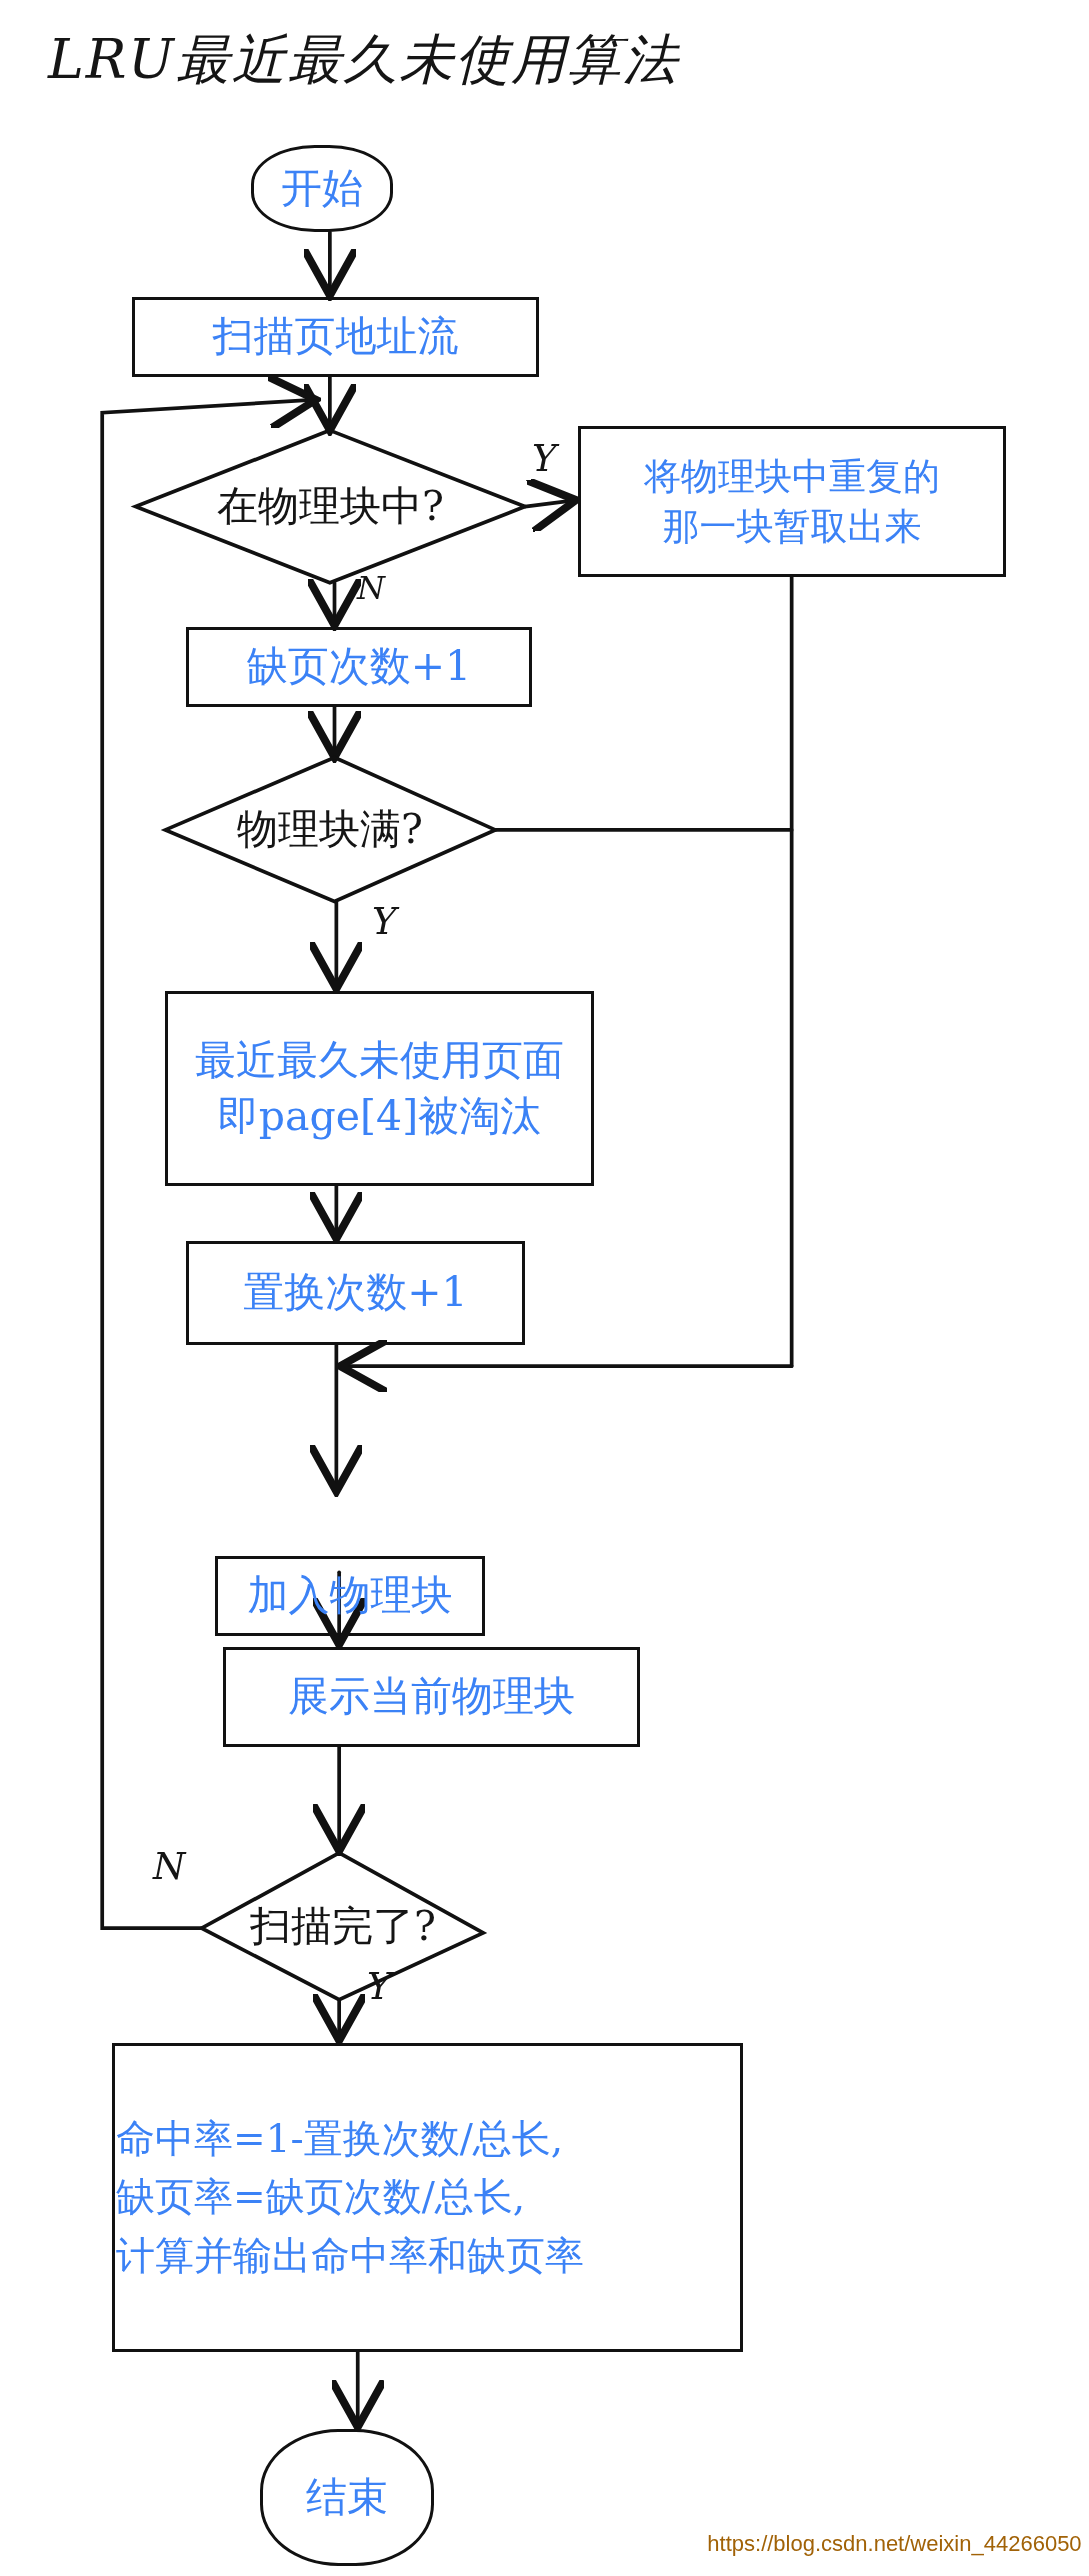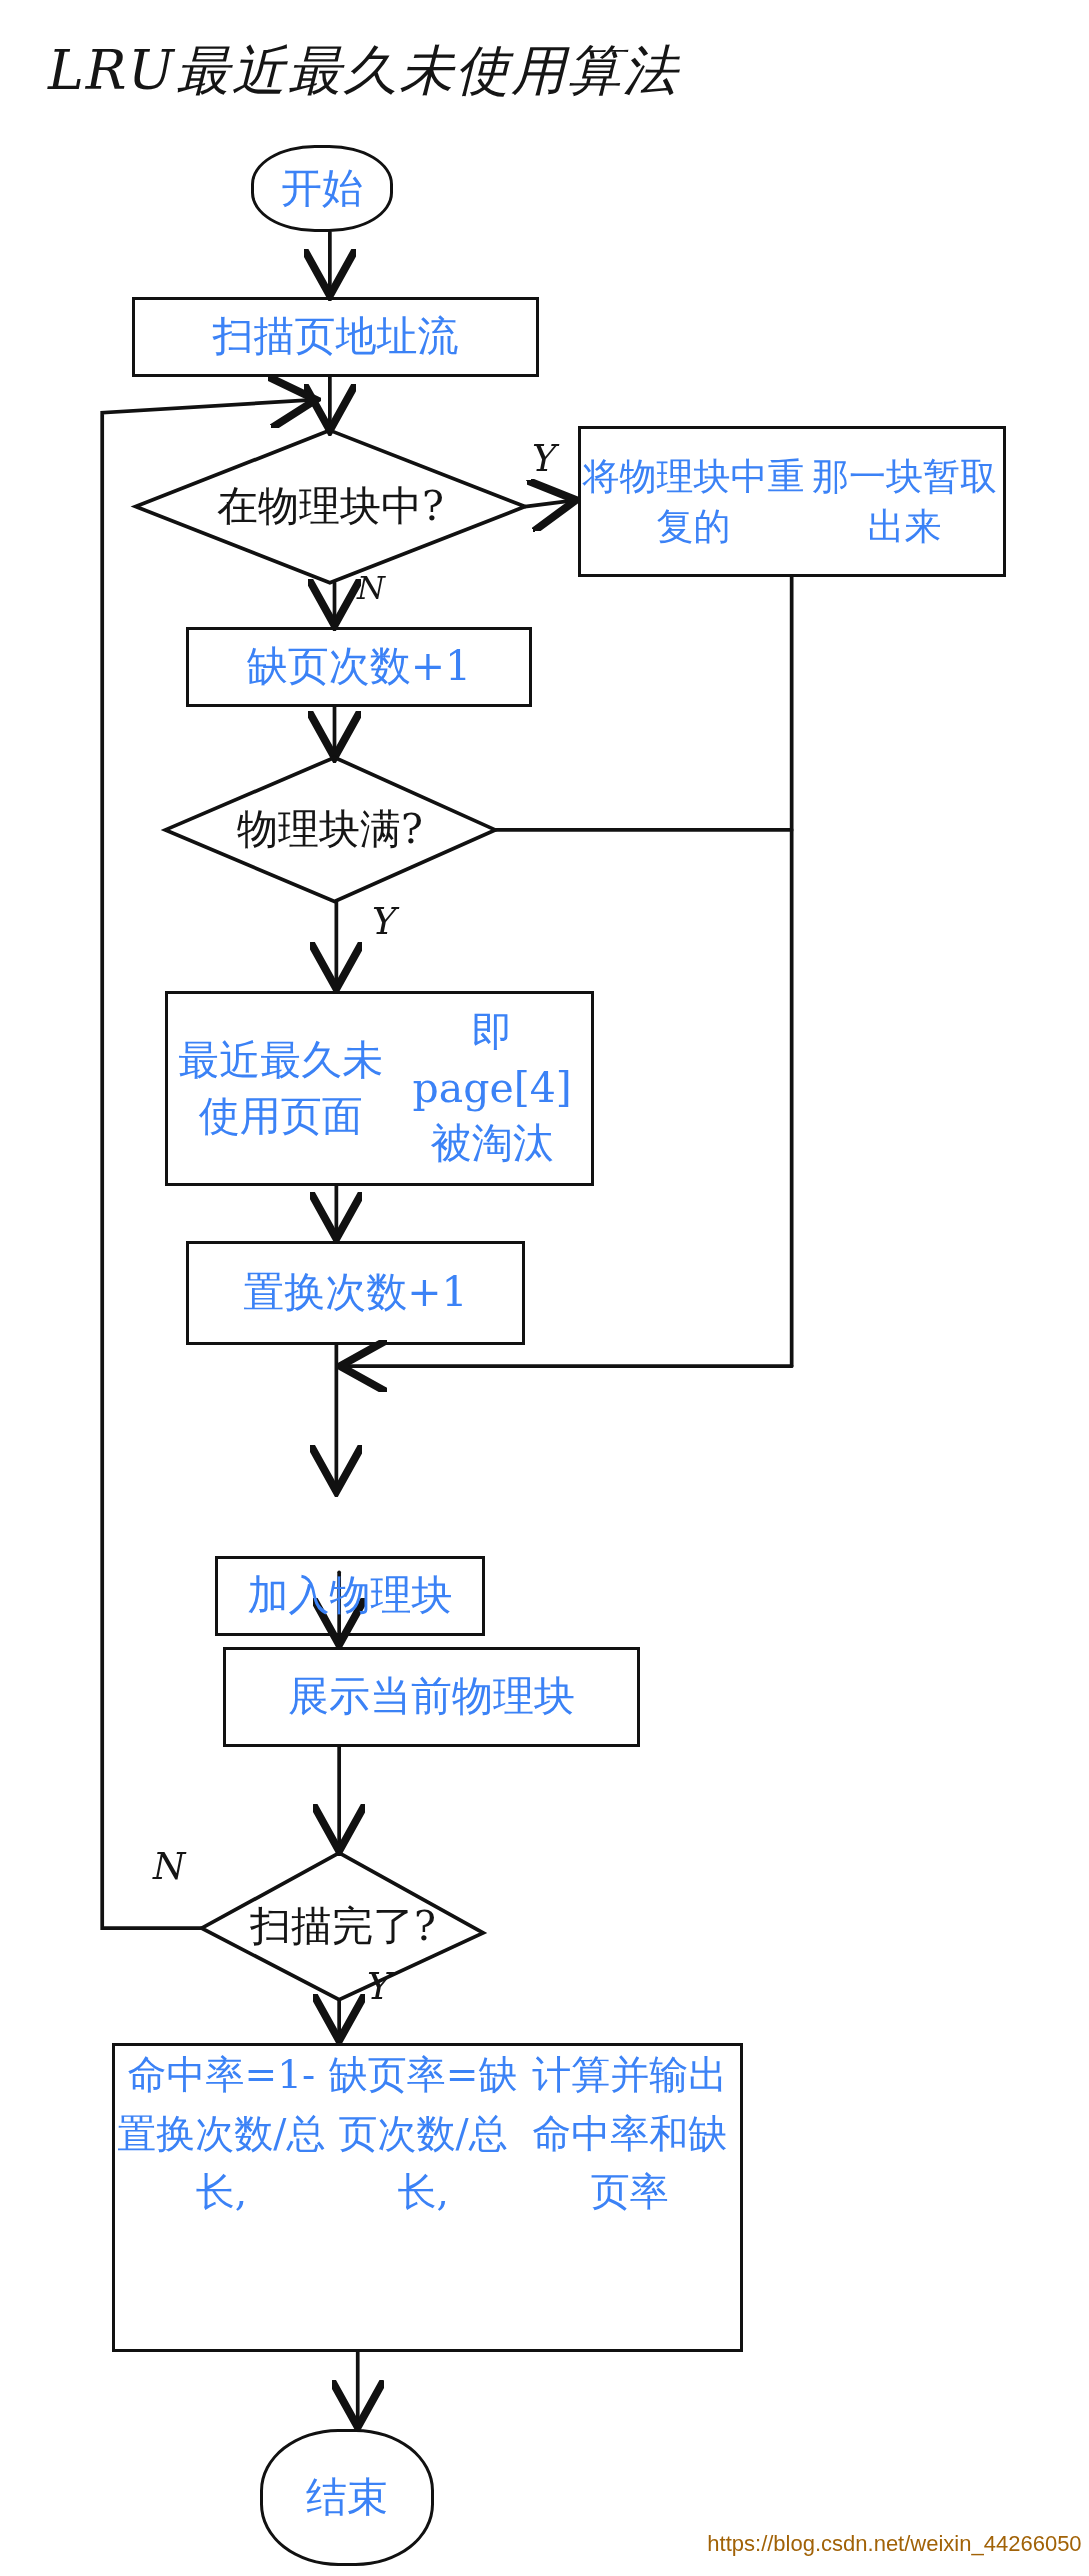--- a/index.html
+++ b/index.html
@@ -1,29 +1,29 @@
 <!DOCTYPE html>
 <html style="font-size:15px"><head>
 <meta charset="utf-8">
 <style>
   html, body { margin: 0; padding: 0; background: #ffffff; }
   body { width: 1089px; height: 2576px; position: relative; overflow: hidden;
          font-family: "DejaVu Sans", sans-serif; color: #111; }
-  .title { position: absolute; left: 48px; top: 35px; font-size: 54px; font-style: italic;
+  .title { position: absolute; left: 48px; top: 24px; font-size: 54px; font-style: italic;
            font-family: "DejaVu Serif", serif; letter-spacing: 1.9px; color: #151515; }
   svg.lines { position: absolute; left: 0; top: 0; }
   .node { position: absolute; display: flex; align-items: center; justify-content: center;
           text-align: center; font-size: 41px; line-height: 1.35; color: #3b82f6;
           font-family: "DejaVu Serif", serif; }
   .box { border: 3.7px solid #111; box-sizing: border-box; background: transparent; }
   .oval { border: 3.7px solid #111; border-radius: 45%; box-sizing: border-box; }
   .label { position: absolute; font-size: 37px; font-family: "DejaVu Serif", serif; font-style: italic; color: #151515; }
   .diamond-text { position: absolute; display: flex; align-items: center; justify-content: center;
                   font-size: 41px; font-family: "DejaVu Serif", serif; color: #151515; }
-  .multi { }
+  .multi { flex-direction: column; }
   .watermark { position: absolute; right: 7.4px; bottom: 18.6px; font-size: 22px; color: #a16207;
                font-family: "Liberation Sans", sans-serif; }
 </style>
 </head>
 <body>
 
 <div class="title">LRU最近最久未使用算法</div>
 
 <svg class="lines" width="1089" height="2576" viewBox="0 0 1172 2772">
   <defs>

